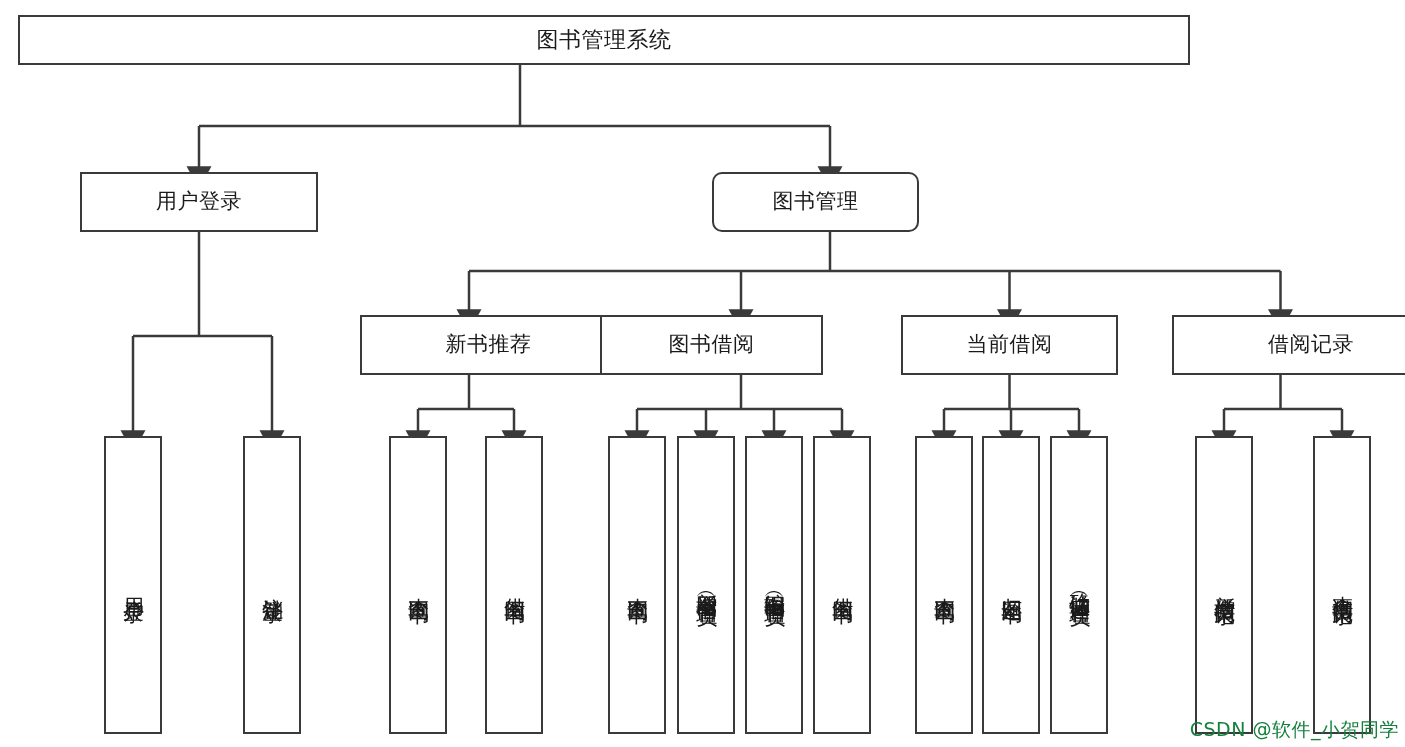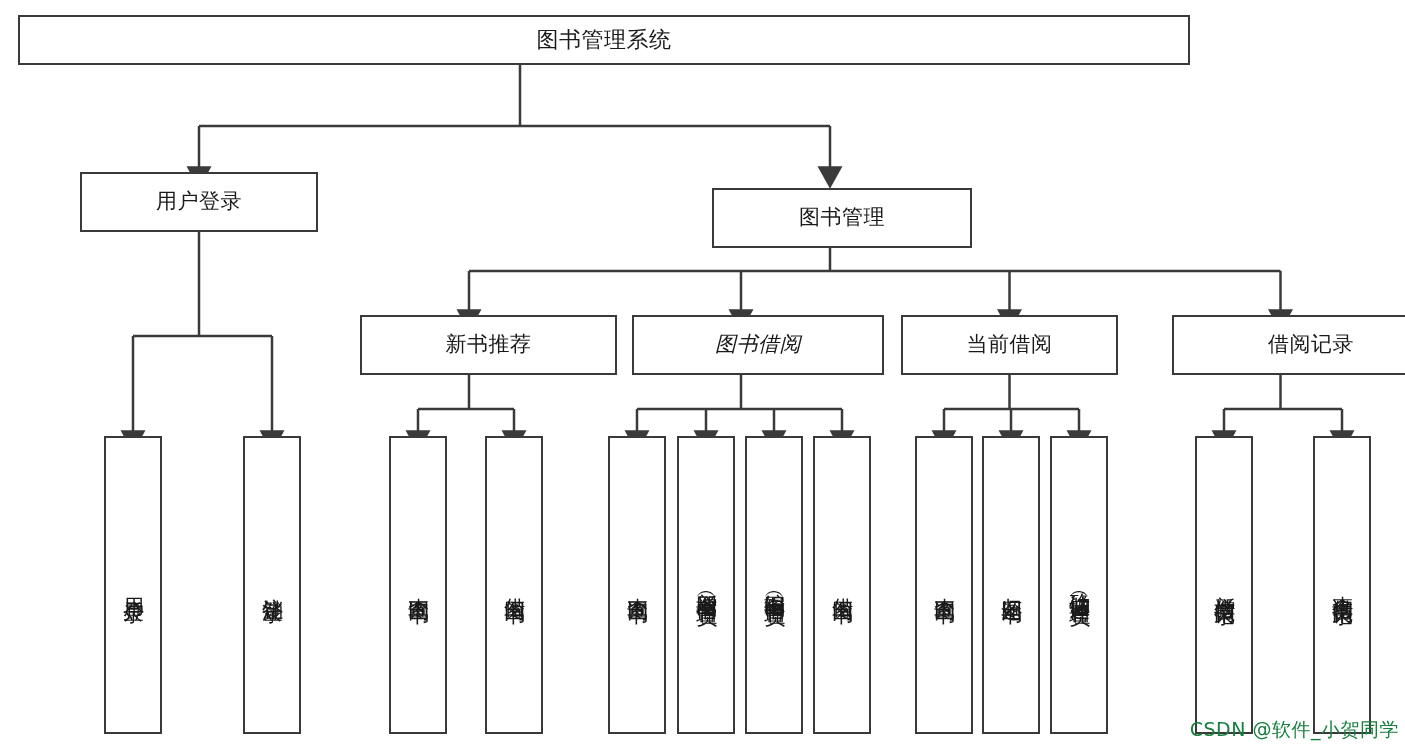--- a/index.html
+++ b/index.html
@@ -101,27 +101,27 @@
       </g>
   </svg>
 
   <div id="node-layer">
       <div class="node horiz title" style="left: 18px; top: 15px; width: 1172px; height: 50px;">
         <span class="label">图书管理系统</span>
       </div>
       <div class="node horiz" style="left: 80px; top: 172px; width: 238px; height: 60px;">
         <span class="label">用户登录</span>
       </div>
-      <div class="node horiz" style="left: 712px; top: 188px; width: 260px; height: 60px;">
+      <div class="node horiz" style="left: 712px; top: 172px; width: 207px; height: 60px; border-radius: 10px;">
         <span class="label">图书管理</span>
       </div>
       <div class="node horiz" style="left: 360px; top: 315px; width: 257px; height: 60px;">
         <span class="label">新书推荐</span>
       </div>
-      <div class="node horiz" style="left: 632px; top: 315px; width: 252px; height: 60px; font-style: italic;">
+      <div class="node horiz" style="left: 600px; top: 315px; width: 223px; height: 60px;">
         <span class="label">图书借阅</span>
       </div>
       <div class="node horiz" style="left: 901px; top: 315px; width: 217px; height: 60px;">
         <span class="label">当前借阅</span>
       </div>
       <div class="node horiz" style="left: 1172px; top: 315px; width: 238px; height: 60px; padding-left: 40px;">
         <span class="label">借阅记录</span>
       </div>
       <div class="node vert" style="left: 104px; top: 436px; width: 58px; height: 298px;">
         <span class="label">用户登录</span>

